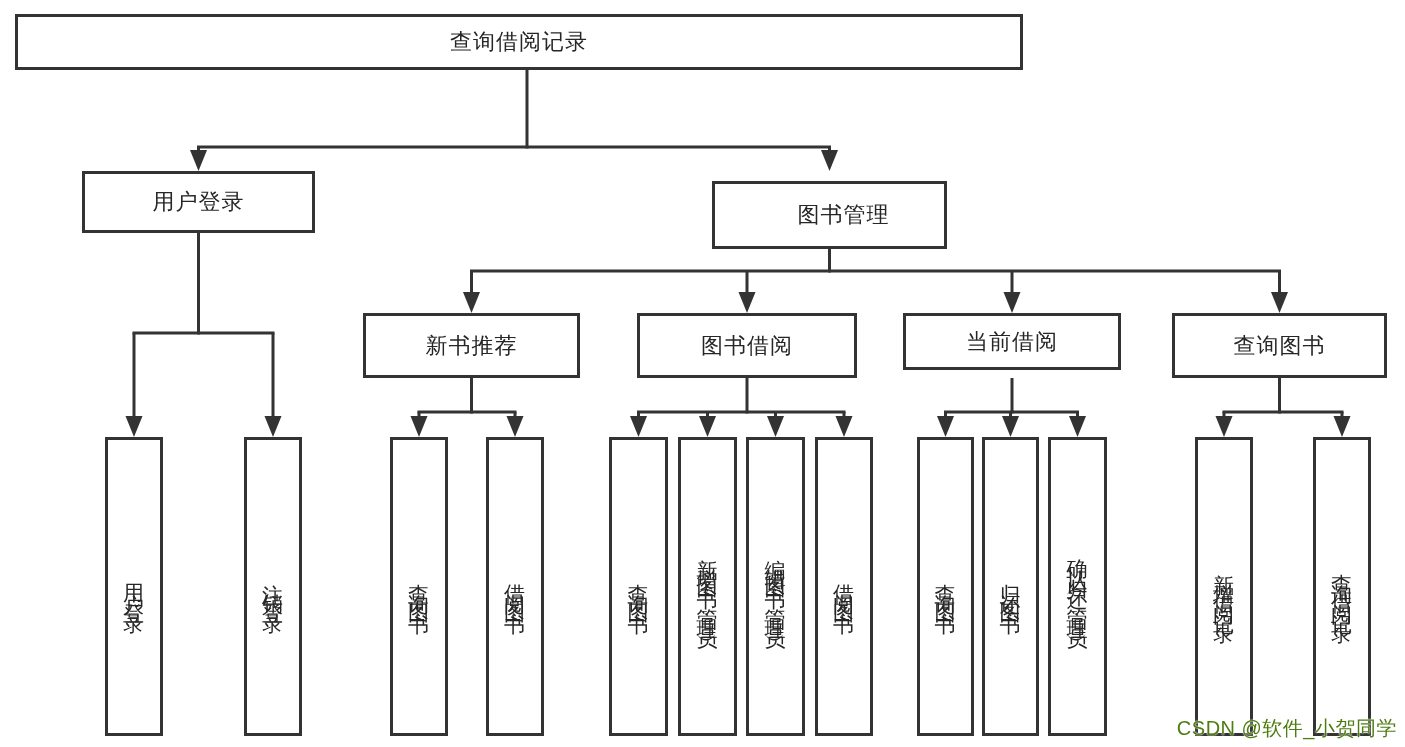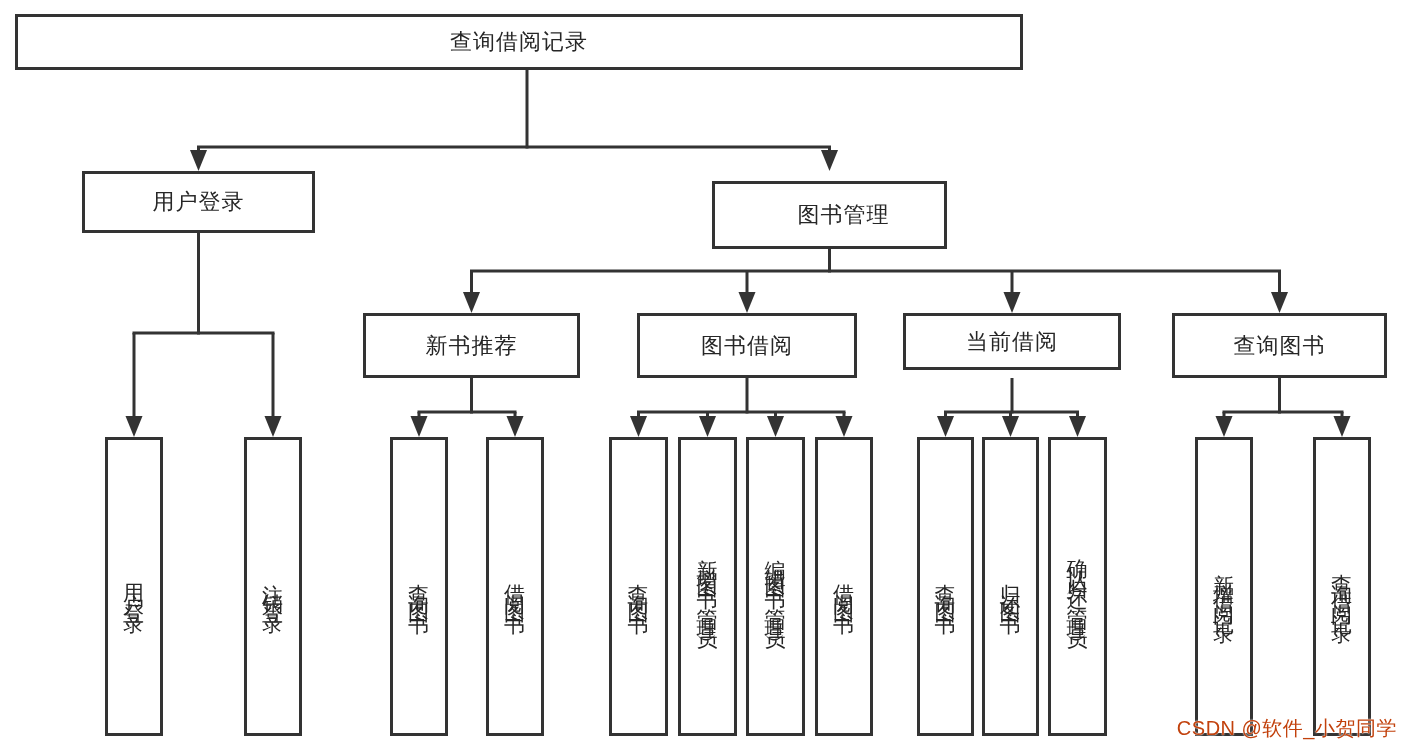--- a/index.html
+++ b/index.html
@@ -46,21 +46,21 @@
     line-height: 1;
     letter-spacing: 10px;
     color: #262626;
   }
   .watermark {
     position: absolute;
     right: 8px;
     bottom: 5px;
     z-index: 5;
     font-size: 20px;
-    color: #c2410c;
+    color: #4d7c0f;
     text-shadow: 0 0 2px #ffffff, 0 0 1px #ffffff;
     white-space: nowrap;
     letter-spacing: 0.5px;
   }
 </style>
 </head>
 <body>
 
 <div class="canvas">
 

